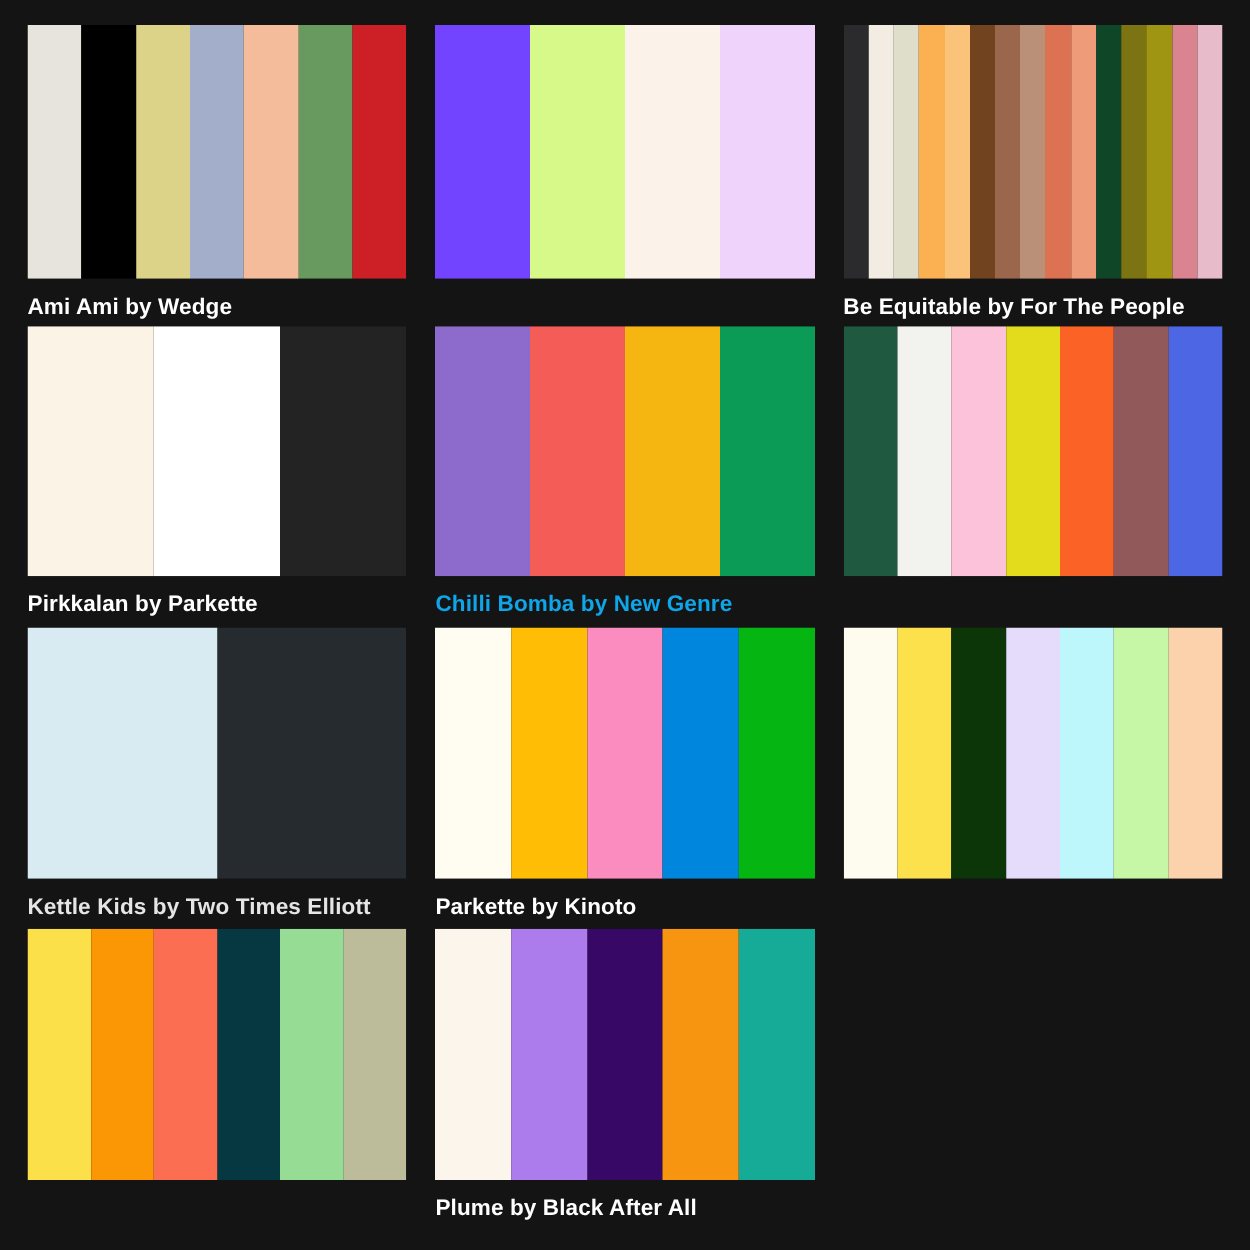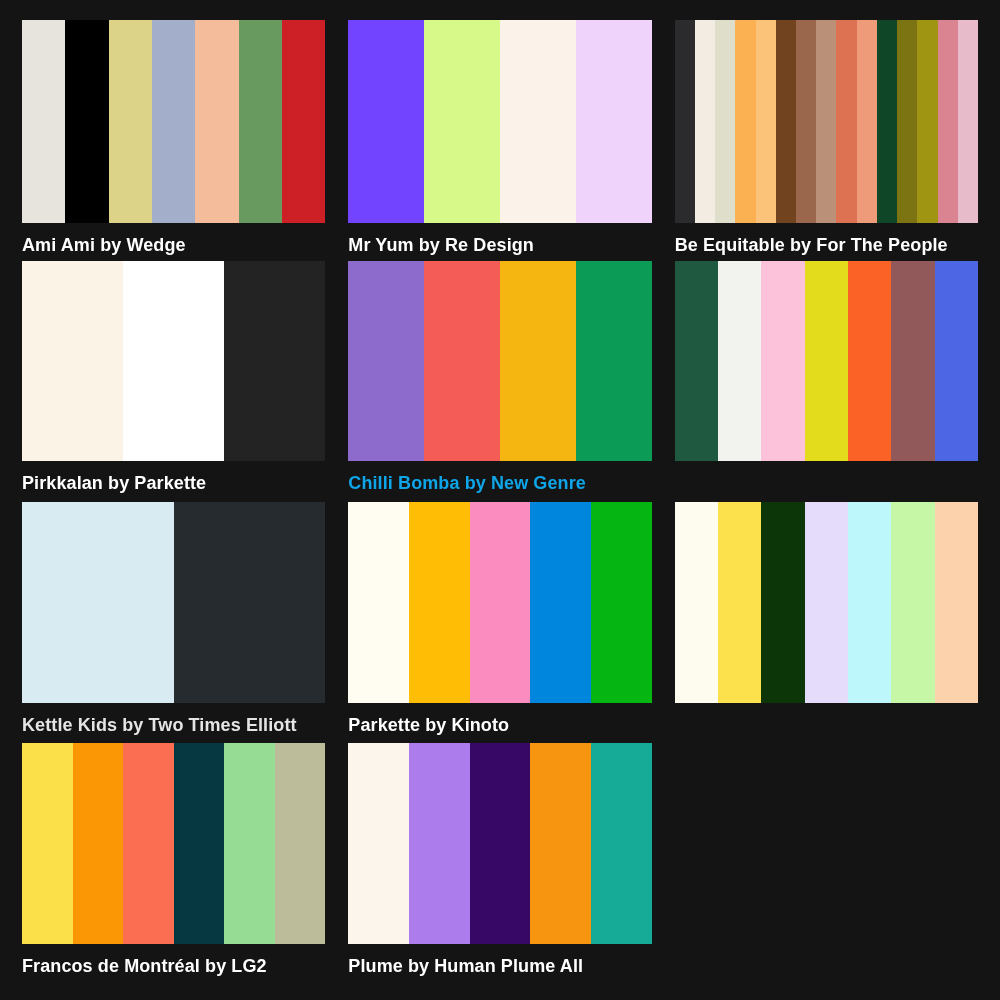--- a/index.html
+++ b/index.html
@@ -84,21 +84,20 @@
       </div>
       <div class="palette-label" style="color: rgb(255, 255, 255);">Ami Ami by Wedge</div>
     </div>
     <div class="palette-card row-1">
       <div class="swatch-strip">
         <div class="swatch" style="background: rgb(115, 68, 255);"></div>
         <div class="swatch" style="background: rgb(215, 249, 138);"></div>
         <div class="swatch" style="background: rgb(251, 242, 234);"></div>
         <div class="swatch" style="background: rgb(240, 211, 251);"></div>
       </div>
-      <div class="palette-label" style="color: rgb(255, 255, 255);">Mr Yum by Re Design</div>
     </div>
     <div class="palette-card row-1">
       <div class="swatch-strip">
         <div class="swatch" style="background: rgb(43, 42, 44);"></div>
         <div class="swatch" style="background: rgb(242, 236, 227);"></div>
         <div class="swatch" style="background: rgb(223, 222, 203);"></div>
         <div class="swatch" style="background: rgb(251, 176, 82);"></div>
         <div class="swatch" style="background: rgb(251, 194, 121);"></div>
         <div class="swatch" style="background: rgb(113, 68, 31);"></div>
         <div class="swatch" style="background: rgb(155, 103, 76);"></div>
@@ -171,25 +170,24 @@
     </div>
     <div class="palette-card row-4">
       <div class="swatch-strip">
         <div class="swatch" style="background: rgb(251, 224, 74);"></div>
         <div class="swatch" style="background: rgb(251, 150, 5);"></div>
         <div class="swatch" style="background: rgb(251, 110, 82);"></div>
         <div class="swatch" style="background: rgb(5, 56, 64);"></div>
         <div class="swatch" style="background: rgb(150, 220, 149);"></div>
         <div class="swatch" style="background: rgb(188, 188, 155);"></div>
       </div>
-      <div class="palette-label" style="color: rgb(255, 255, 255);">Francos de Montréal by LG2</div>
     </div>
     <div class="palette-card row-4">
       <div class="swatch-strip">
         <div class="swatch" style="background: rgb(252, 245, 236);"></div>
         <div class="swatch" style="background: rgb(172, 124, 236);"></div>
         <div class="swatch" style="background: rgb(56, 8, 102);"></div>
         <div class="swatch" style="background: rgb(247, 149, 16);"></div>
         <div class="swatch" style="background: rgb(21, 171, 150);"></div>
       </div>
-      <div class="palette-label" style="color: rgb(255, 255, 255);">Plume by Human Plume All</div>
+      <div class="palette-label" style="color: rgb(255, 255, 255);">Plume by Black After All</div>
     </div>
   </div>
 
 </body></html>

